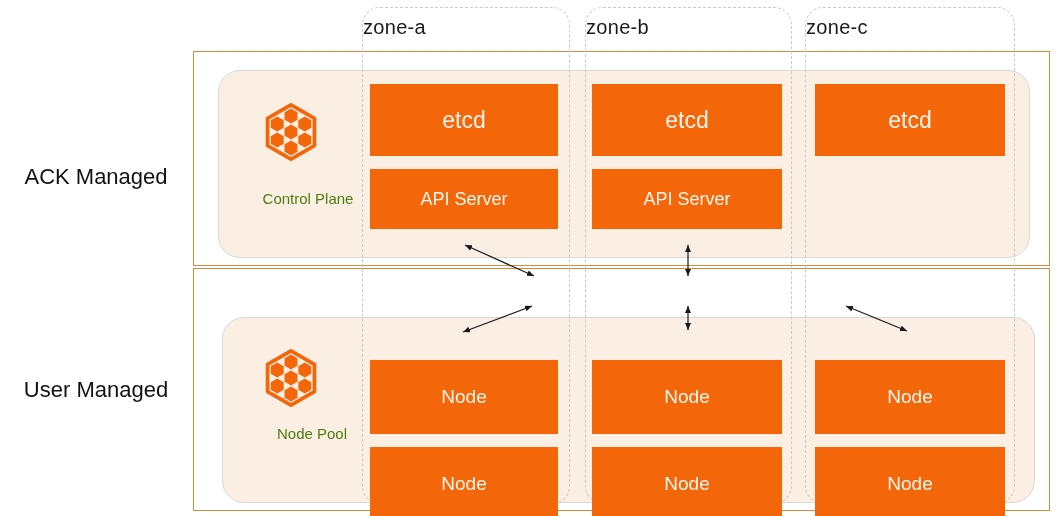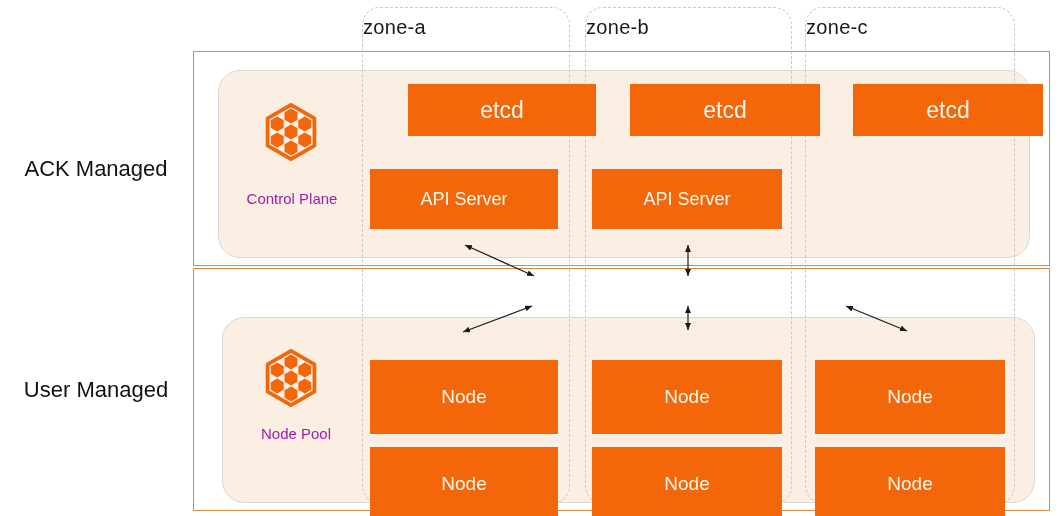--- a/index.html
+++ b/index.html
@@ -10,43 +10,43 @@
   .zone{position:absolute;top:7px;height:495px;border:1px dashed #c9c9c9;border-radius:18px;background:transparent;}
   .zone-label{text-align:left;padding-top:8px;font-size:20px;color:#1a1a1a;letter-spacing:.3px;}
 
   
   .section{position:absolute;left:193px;width:857px;border:1px solid #e0883c;background:#ffffff;box-sizing:border-box;}
   .section.ack{top:51px;height:215px;}
   .section.user{top:268px;height:243px;}
 
   
   .side-label{position:absolute;left:0;width:192px;text-align:center;font-size:22px;color:#111111;}
-  .side-label.ack{top:156px;}
+  .side-label.ack{top:164px;}
   .side-label.user{top:377px;}
 
   
   .panel{position:absolute;background:#fbefe4;border:1px solid #d8d8d8;border-radius:22px;box-sizing:border-box;}
   .panel.control{left:218px;top:70px;width:812px;height:188px;}
   .panel.nodepool{left:222px;top:317px;width:813px;height:186px;}
-  .panel-label{position:absolute;left:0;width:146px;text-align:center;font-size:15px;color:#a21caf;}
+  .panel-label{position:absolute;left:16px;width:146px;text-align:center;font-size:15px;color:#4d7c0f;}
   .panel.control .panel-label{top:119px;}
   .panel.nodepool .panel-label{top:107px;}
   .panel-icon{position:absolute;width:60px;height:60px;}
   .panel.control .panel-icon{left:42px;top:31px;}
   .panel.nodepool .panel-icon{left:38px;top:30px;}
 
   
   .obox{position:absolute;background:#f4660a;color:#fff7ed;display:flex;align-items:center;justify-content:center;}
   .obox.etcd{font-size:23px;}
   .obox.api{font-size:18px;}
   .obox.node{font-size:19px;margin-top:29px;}
   .col-a{left:370px;width:188px;}
   .col-b{left:592px;width:190px;}
   .col-c{left:815px;width:190px;}
-  .row-etcd{top:84px;height:52px;margin-left:38px;}
+  .row-etcd{top:84px;height:72px;}
   .row-api{top:169px;height:60px;}
   .row-n1{top:331px;height:74px;}
   .row-n2{top:418px;height:73px;}
 
   
   .slb{position:absolute;left:481px;top:277px;width:410px;height:27px;background:#ffffff;border:1px solid #c07b37;box-sizing:border-box;display:flex;align-items:center;justify-content:center;font-size:22px;color:#111111;}
 
   
   .arrows{position:absolute;left:0;top:0;width:1060px;height:516px;pointer-events:none;}
 </style>

